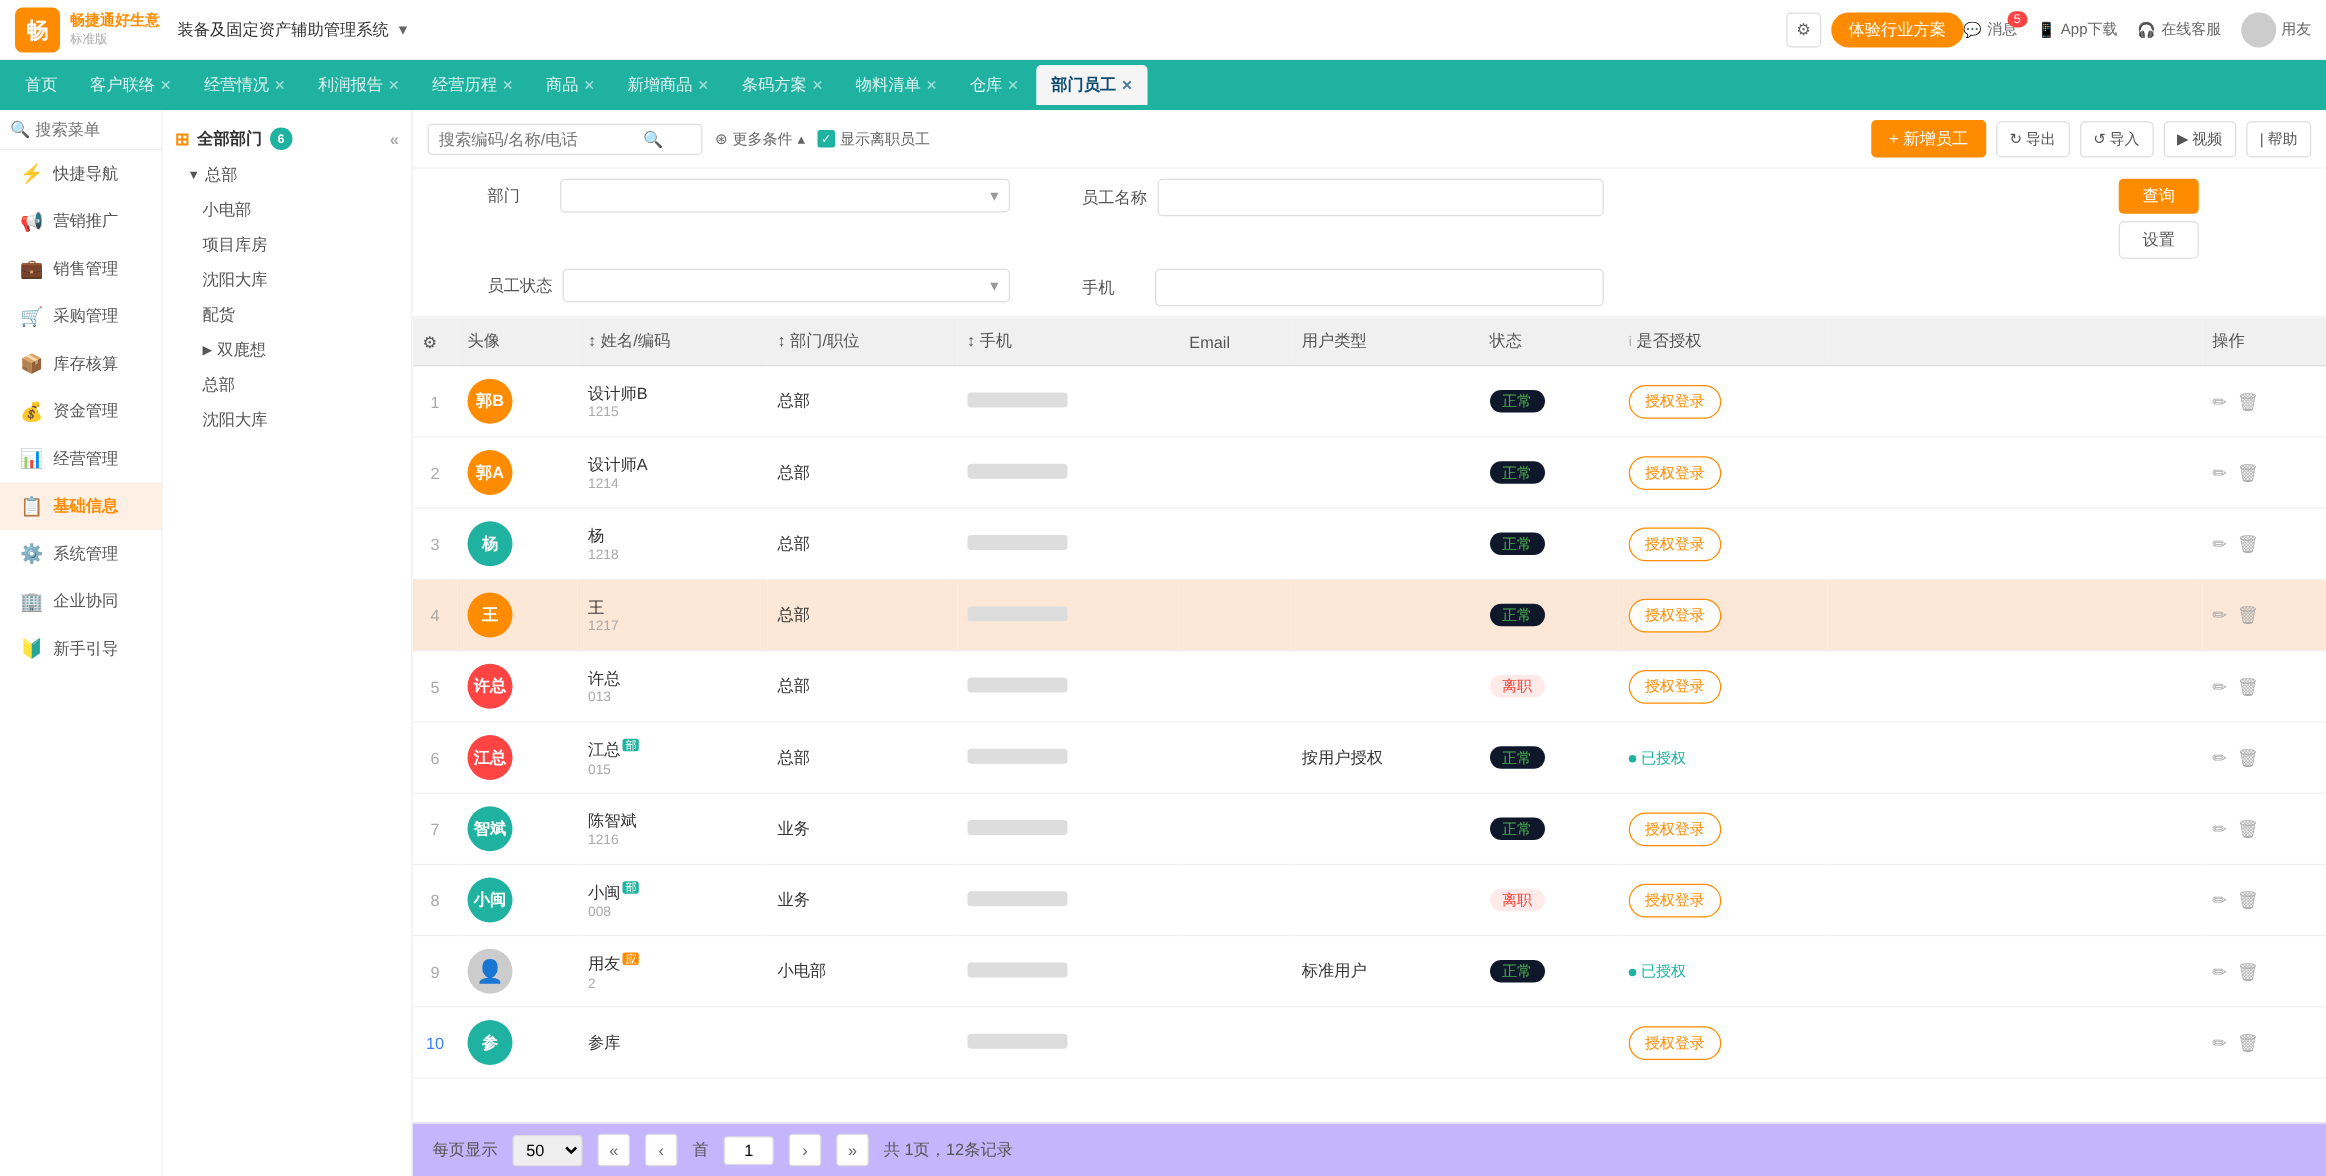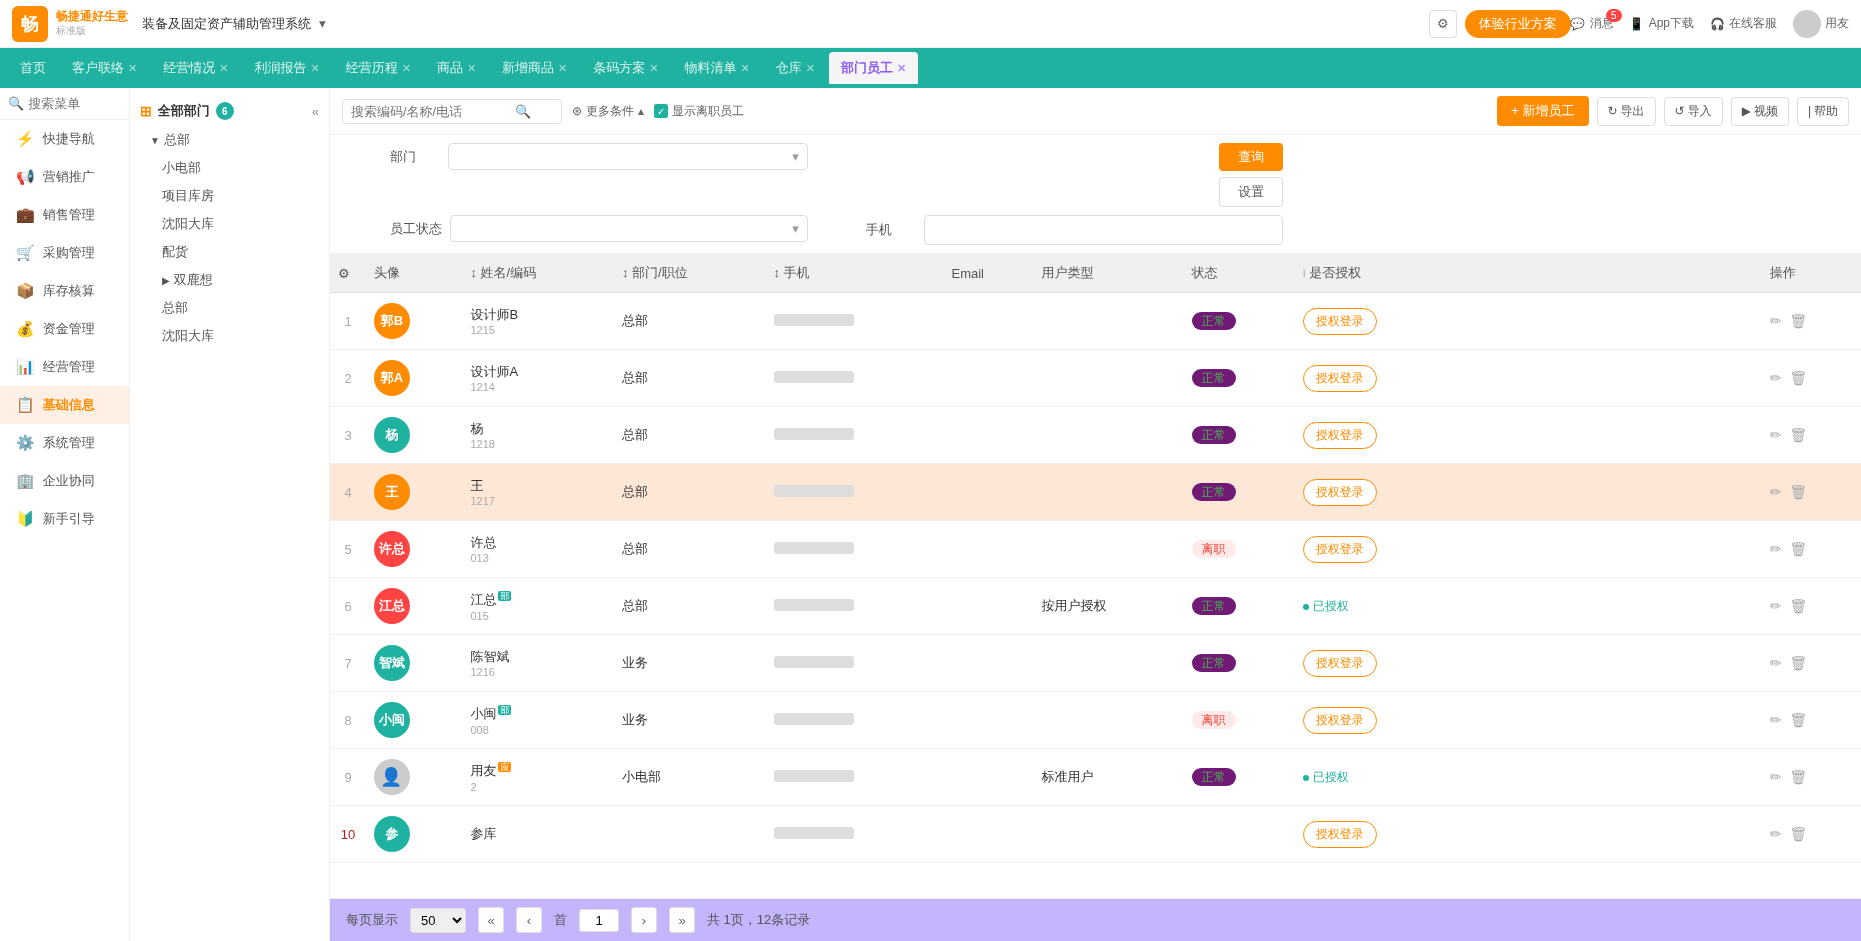--- a/index.html
+++ b/index.html
@@ -98,21 +98,21 @@
       padding: 0 12px;
       border-radius: 4px 4px 0 0;
       display: flex; align-items: center; gap: 4px;
       color: rgba(255,255,255,0.85);
       font-size: 13px;
       cursor: pointer;
       white-space: nowrap;
     }
     .nav-tab.active {
       background: #f5f5f5;
-      color: #8b5cf6;
+      color: #0c4a6e;
       font-weight: bold;
     }
     .nav-tab .close-x {
       font-size: 11px;
       opacity: 0.7;
       cursor: pointer;
     }
 
     
     .main-layout {
@@ -324,21 +324,21 @@
       width: 36px; height: 36px;
       border-radius: 50%;
       background: #ccc;
       display: flex; align-items: center; justify-content: center;
       color: #999; font-size: 18px;
     }
     .name-code { display: flex; flex-direction: column; }
     .name-text { font-size: 13px; color: #333; }
     .code-text { font-size: 11px; color: #aaa; }
     .status-normal {
-      background: #701a75; color: #4caf50;
+      background: #0f172a; color: #4caf50;
       border-radius: 10px; padding: 2px 10px; font-size: 12px;
     }
     .status-resigned {
       background: #ffeaea; color: #f44336;
       border-radius: 10px; padding: 2px 10px; font-size: 12px;
     }
     .btn-auth {
       background: #fff;
       color: #ff8c00;
       border: 1px solid #ff8c00;
@@ -591,20 +591,24 @@
 
       <div class="filter-section">
         <div class="filter-grid">
           <div class="filter-cell">
             <label>部门</label>
             <div class="fc-input">
               <span></span>
               <span>▾</span>
             </div>
           </div>
+          <div class="filter-cell">
+            <label>员工名称</label>
+            <input class="fc-input" type="text" style="height: 30px;">
+          </div>
           <div style="display:flex;flex-direction:column;gap:6px;align-items:flex-end;">
             <button class="btn-query">查询</button>
             <button class="btn-settings">设置</button>
           </div>
         </div>
         <div class="filter-grid" style="margin-top:8px;">
           <div class="filter-cell">
             <label>员工状态</label>
             <div class="fc-input">
               <span></span>
@@ -857,21 +861,21 @@
     <td><span class="authorized"><span class="dot"></span>已授权</span></td>
     <td></td>
     <td>
       <div class="op-icons">
         <span class="op-icon" title="编辑">✏</span>
         <span class="op-icon" title="删除">🗑</span>
       </div>
     </td>
   </tr>
               <tr>
-    <td style="text-align:center;color:#b91c1c;">10</td>
+    <td style="text-align:center;color:#3b82f6;">10</td>
     <td>
                   <div class="avatar-circle" style="background:#20b2a0">参</div>
                 </td>
     <td>
       <div class="name-code">
         <span class="name-text">参库</span>
         <span class="code-text"></span>
       </div>
     </td>
     <td></td>

